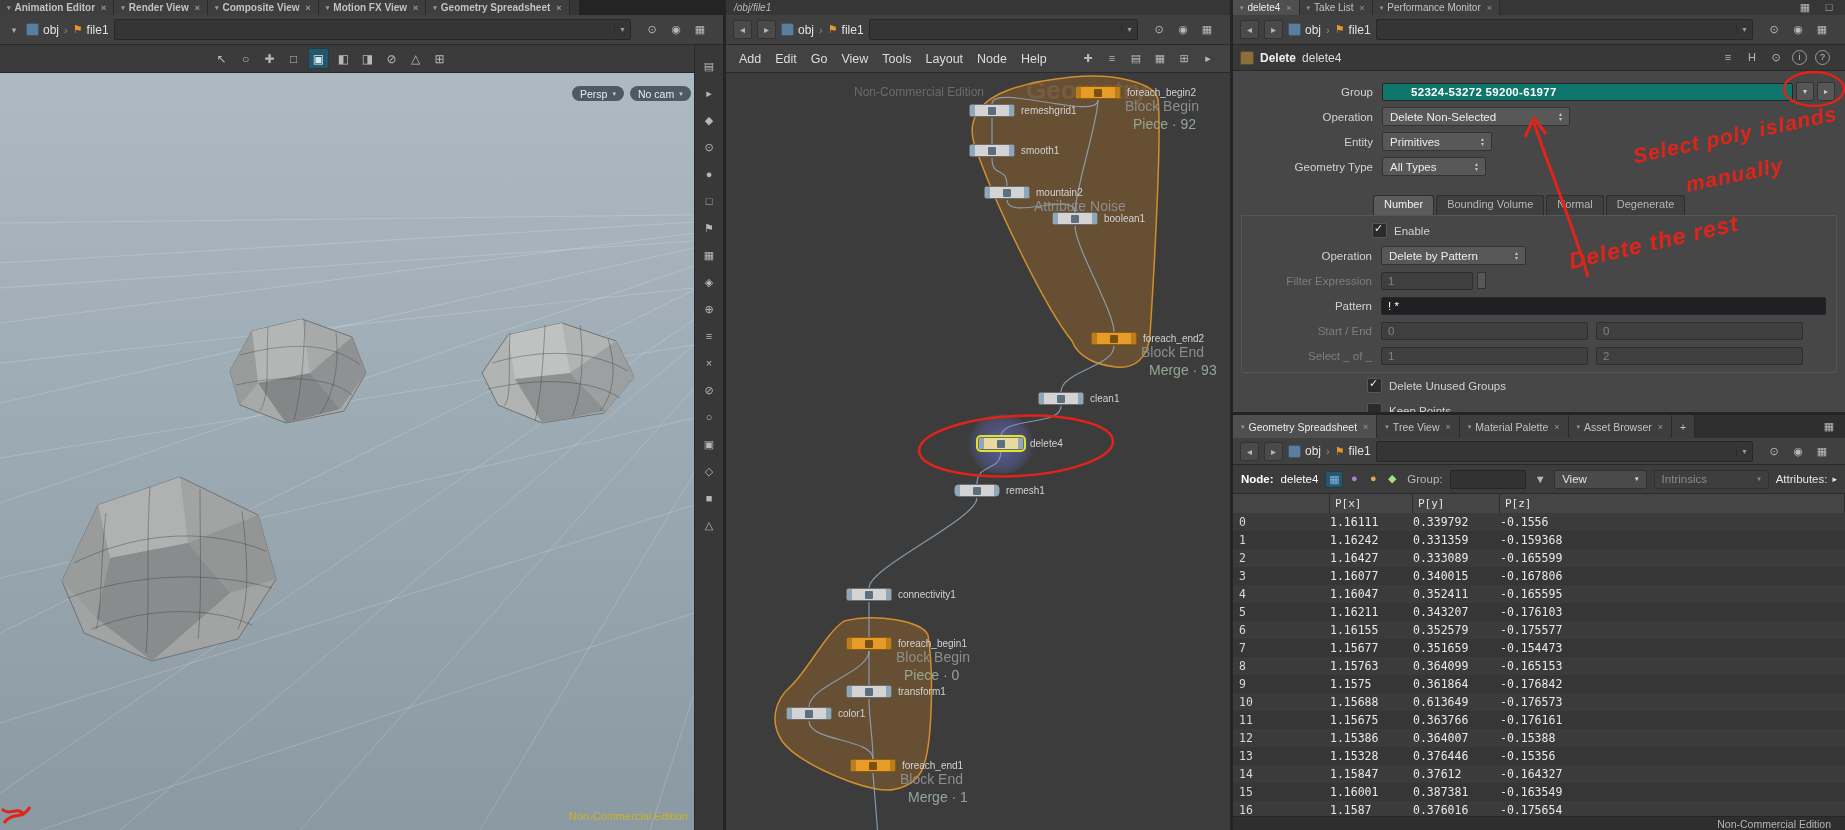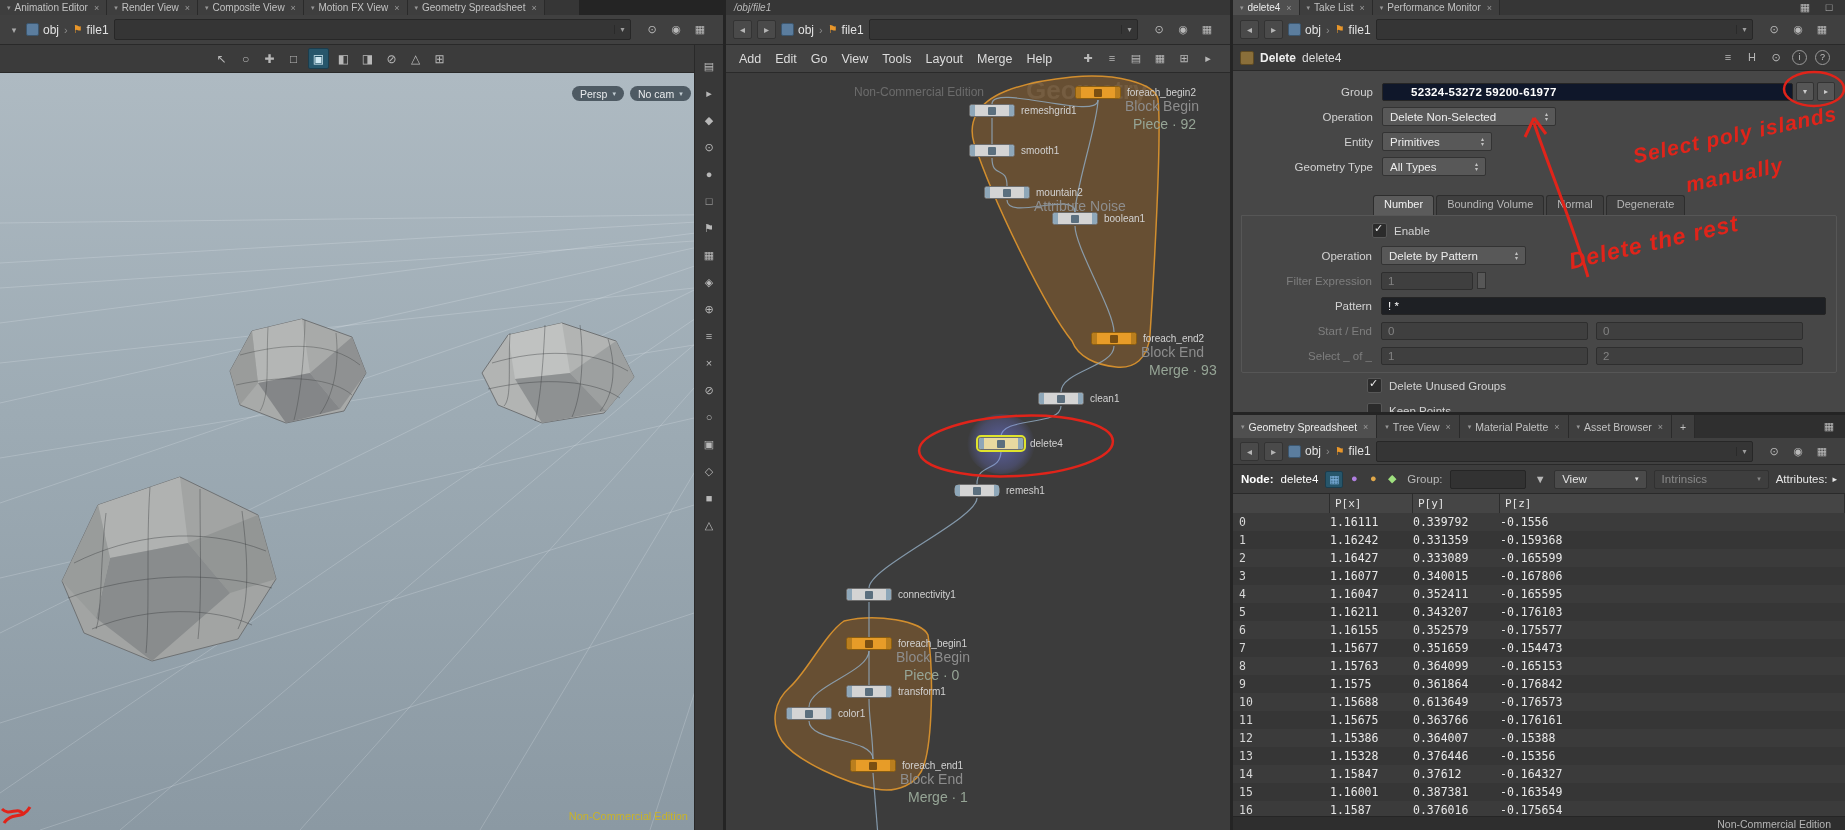--- a/index.html
+++ b/index.html
@@ -1,20 +1,20 @@
 <!DOCTYPE html>
 <html><head>
 <meta charset="utf-8">
 <style>
   html,body{margin:0;padding:0;width:1845px;height:830px;background:#242424;overflow:hidden;
     font-family:"Liberation Sans",sans-serif;color:#ccc;-webkit-font-smoothing:antialiased;}
   #app{position:absolute;inset:0;}
   
   .strip{position:absolute;top:0;height:15px;background:#363636;display:flex;align-items:stretch;font-size:10px;overflow:hidden;}
-  #strip-left{left:0;width:579px;}
+  #strip-left{left:0;width:579px;font-weight:bold;}
   #strip-mid{left:726px;width:504px;}
   #strip-right{left:1233px;width:612px;}
   .ptab{display:flex;align-items:center;gap:4px;padding:0 7px;background:#3e3e3e;border-right:1px solid #2a2a2a;color:#c2c2c2;white-space:nowrap;}
   .ptab.active{background:#4f4f4f;color:#ececec;}
   .ptab .caret{font-size:7px;color:#979797;}
   .ptab .x{font-size:9px;color:#9a9a9a;margin-left:2px;}
   .center-tab{display:flex;align-items:center;padding:0 8px;font-style:italic;color:#b9b9b9;}
   .icrow{display:flex;align-items:center;gap:8px;margin-left:auto;padding:0 8px;}
   .ic{width:16px;height:15px;display:inline-flex;align-items:center;justify-content:center;color:#b8b8b8;font-size:11px;line-height:1;}
   .ic.act{background:#27566b;border:1px solid #1b3d4d;border-radius:2px;color:#cfe8f2;}
@@ -69,21 +69,21 @@
   .node-ic{width:12px;height:12px;background:#8a6f3a;border:1px solid #5e4a22;border-radius:2px;}
   .phead .op{font-weight:bold;color:#eee;font-size:12px;}
   .phead .pnm{color:#ddd;font-size:12px;flex:1;}
   .pbody{padding-top:8px;}
   .prow{display:flex;align-items:center;height:25px;padding-right:10px;}
   .plabel{width:140px;min-width:140px;text-align:right;padding-right:9px;color:#d2d2d2;}
   .plabel.dis{color:#7e7e7e;}
   .pspacer{width:140px;min-width:140px;}
   .pfield{height:18px;background:#323232;border:1px solid #252525;border-radius:2px;display:flex;align-items:center;padding:0 6px;color:#ddd;box-sizing:border-box;}
   .pfield.dis{background:#3f3f3f;color:#828282;border-color:#2e2e2e;}
-  .group-field{flex:1;font-weight:bold;color:#fff;background:#0f172a;letter-spacing:.3px;padding-left:28px;}
+  .group-field{flex:1;font-weight:bold;color:#fff;background:#0f766e;letter-spacing:.3px;padding-left:28px;}
   .pattern-field{flex:1;background:#1e2024;color:#fff;}
   .mini-btn{width:18px;height:19px;background:#565656;border:1px solid #333;border-radius:2px;display:flex;align-items:center;justify-content:center;font-size:8px;color:#ccc;margin-left:3px;box-sizing:border-box;}
   .dropdown{background:#585858;border:1px solid #333;border-radius:2px;height:19px;display:flex;align-items:center;padding:0 7px;gap:9px;color:#ececec;box-sizing:border-box;}
   .dd-ar{display:flex;flex-direction:column;font-size:6px;line-height:5px;color:#c2c2c2;margin-left:auto;}
   .ptabs{margin-left:140px;display:flex;height:20px;margin-top:16px;}
   .ptab2{padding:2px 10px 0;background:#3f3f3f;border:1px solid #2d2d2d;border-bottom:none;color:#b6b6b6;font-size:11px;border-radius:3px 3px 0 0;margin-right:2px;}
   .ptab2.active{background:#5b5b5b;color:#f2f2f2;}
   .psection{margin:0 8px;border:1px solid #565656;border-top:1px solid #565656;border-radius:0 2px 2px 2px;padding:2px 0 4px;}
   .psection .plabel{width:130px;min-width:130px;}
   .psection .pspacer{width:130px;min-width:130px;}
@@ -370,21 +370,21 @@
     </div>
 
   <div id="net-menu">
     <span id="menu-items" style="display:flex">
         <div class="mitem">Add</div>
         <div class="mitem">Edit</div>
         <div class="mitem">Go</div>
         <div class="mitem">View</div>
         <div class="mitem">Tools</div>
         <div class="mitem">Layout</div>
-        <div class="mitem">Merge</div>
+        <div class="mitem">Node</div>
         <div class="mitem">Help</div>
       </span>
     <span class="icrow" id="menu-icons">
         <span class="ic">✚</span>
         <span class="ic">≡</span>
         <span class="ic">▤</span>
         <span class="ic">▦</span>
         <span class="ic">⊞</span>
         <span class="ic">▸</span>
       </span>
@@ -506,21 +506,21 @@
       <div class="prow">
         <span class="plabel">Group</span>
         <div class="pfield group-field">
             <span>52324-53272 59200-61977</span>
           </div>
         <span class="mini-btn">▾</span>
         <span class="mini-btn">▸</span>
       </div>
       <div class="prow">
         <span class="plabel">Operation</span>
-        <div class="dropdown" style="width:174px">
+        <div class="dropdown" style="width:188px">
             <span>Delete Non-Selected</span>
             <span class="dd-ar">
               <span>▴</span>
               <span>▾</span>
             </span>
           </div>
       </div>
       <div class="prow">
         <span class="plabel">Entity</span>
         <div class="dropdown" style="width:110px">

